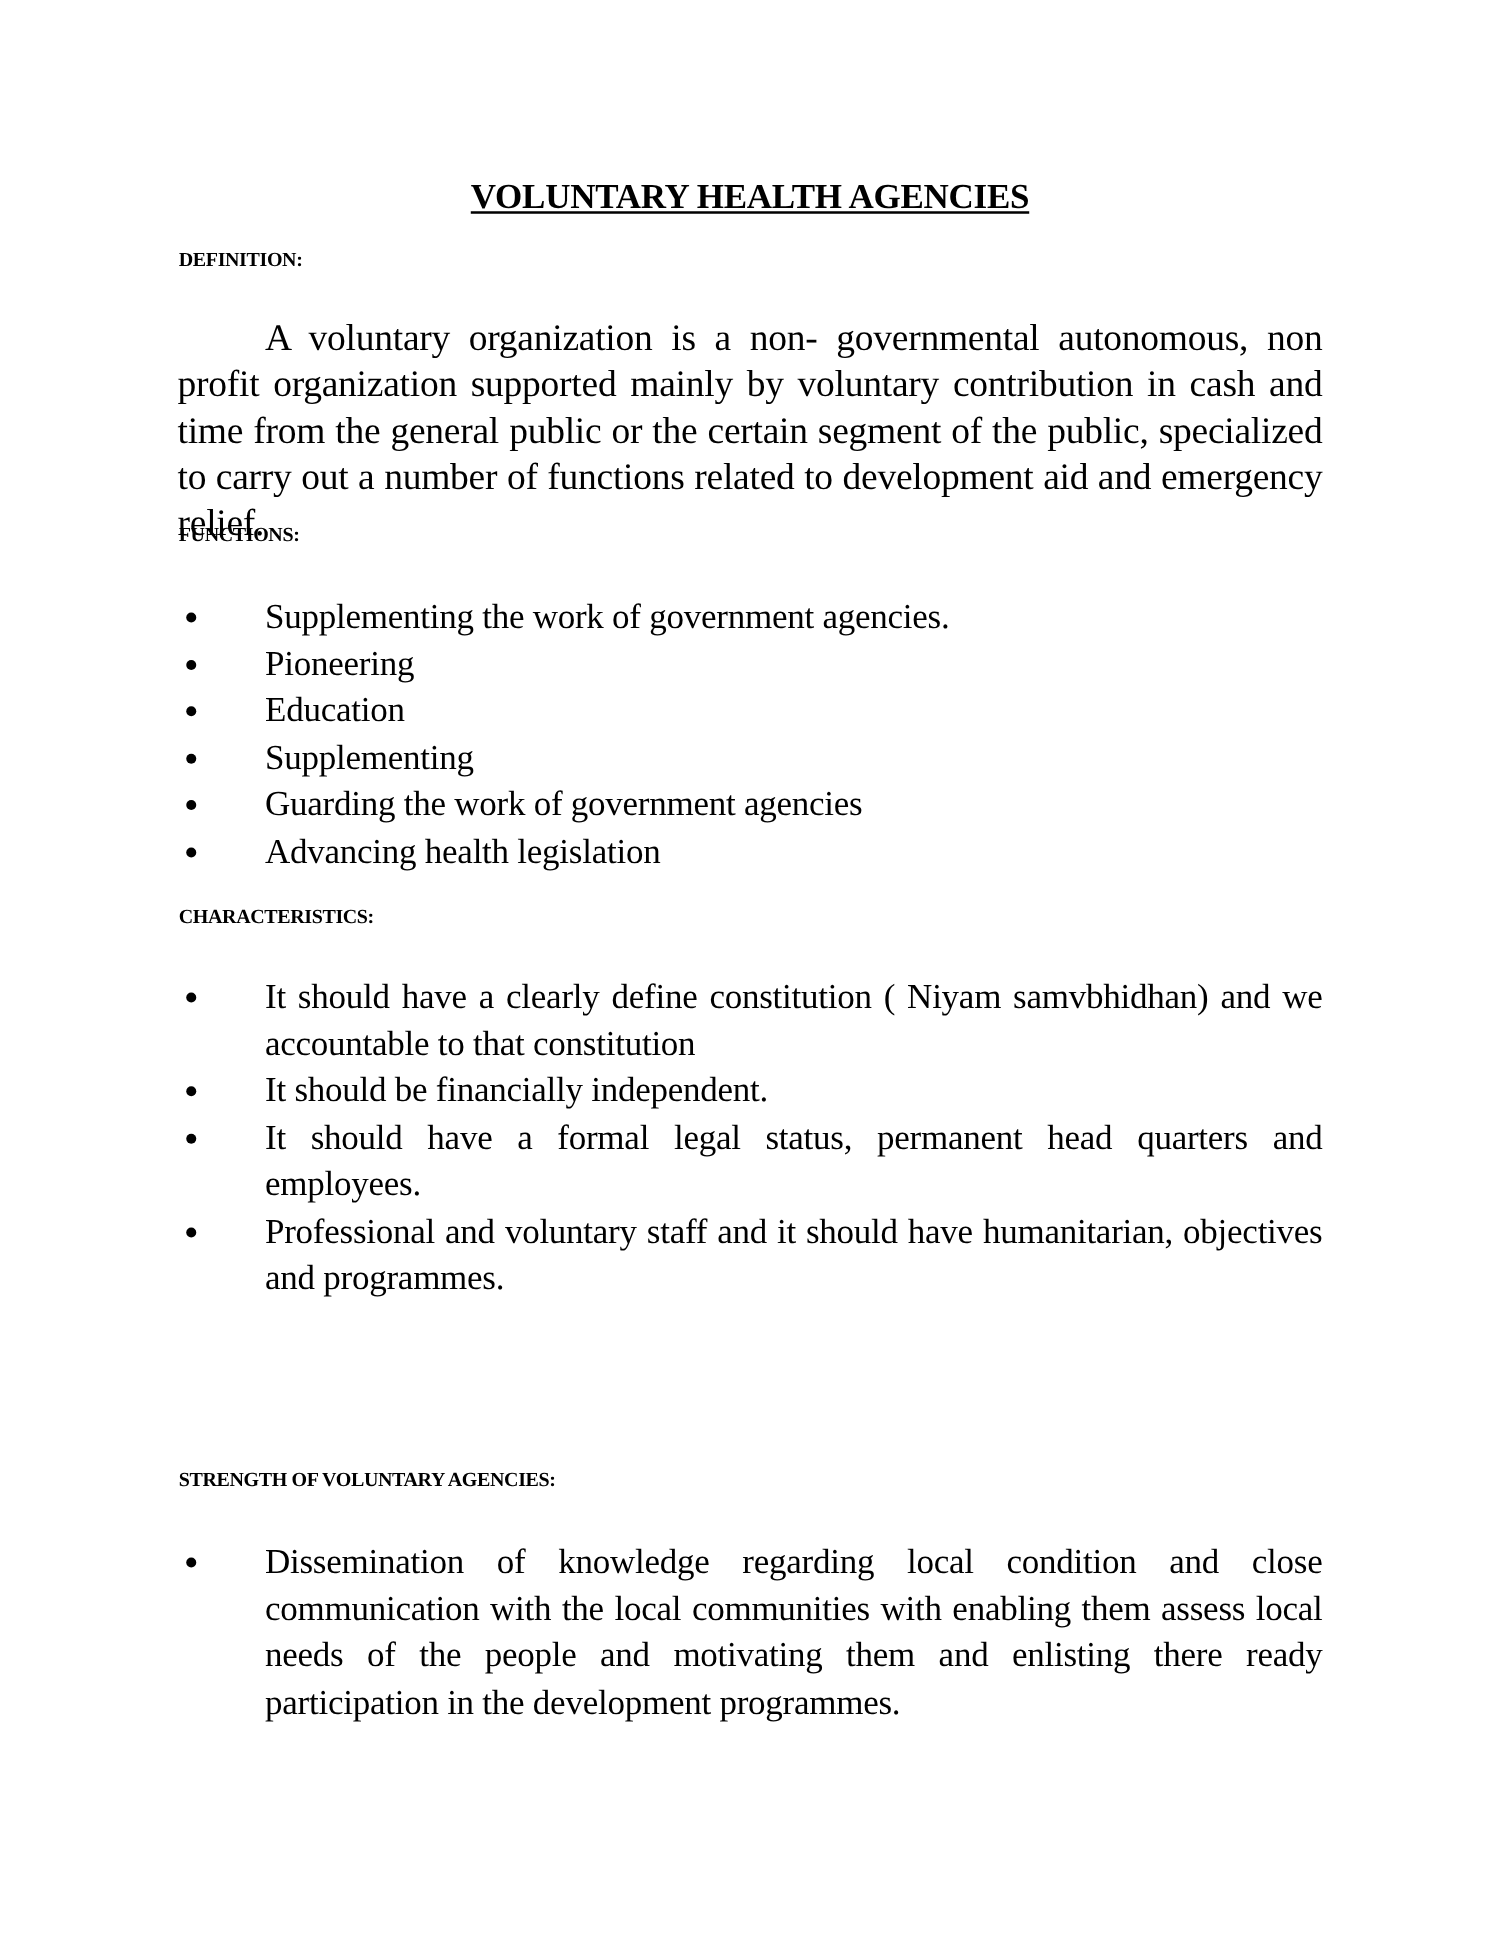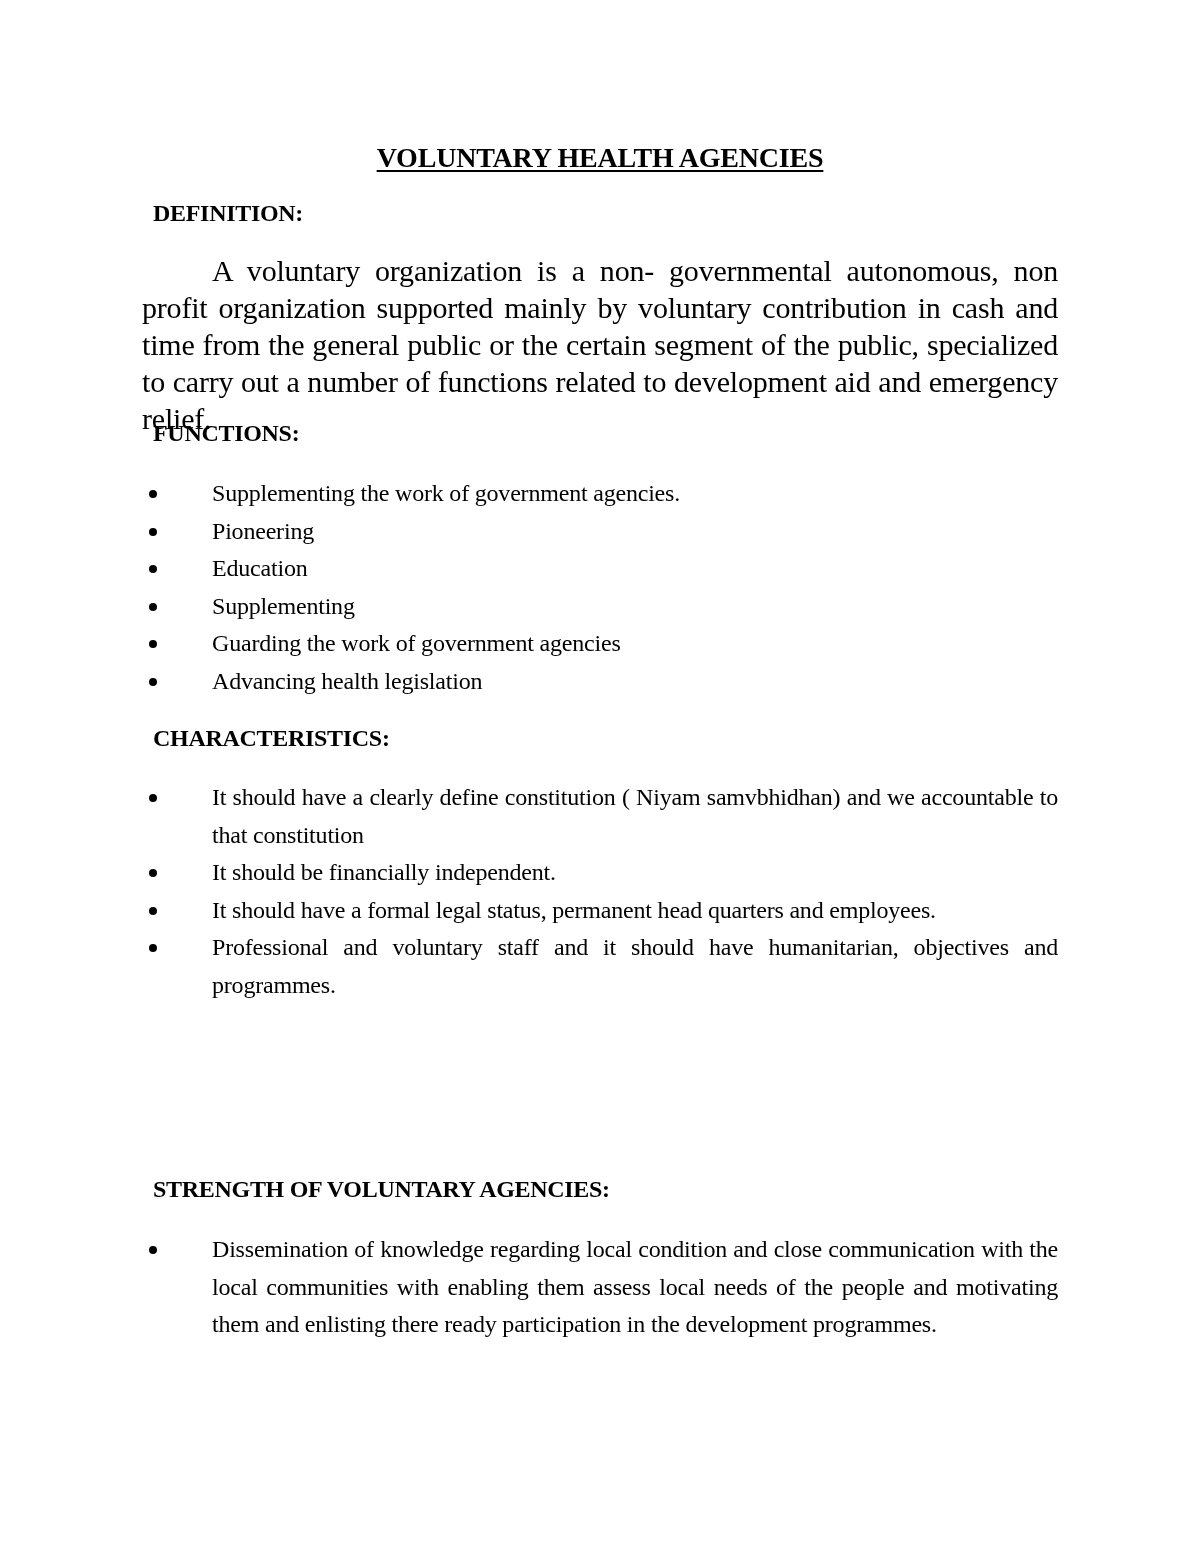--- a/index.html
+++ b/index.html
@@ -9,33 +9,33 @@
       color: #000;
     }
     .page { position: absolute; left: 142px; top: 0; width: 916px; }
     .title {
       position: absolute; left: 0; width: 916px; top: 142px;
       text-align: center; font-weight: bold; font-size: 28px;
       text-decoration: underline; text-decoration-thickness: 2px; text-underline-offset: 3px;
       letter-spacing: -0.2px;
     }
     .heading {
-      position: absolute; left: 11px; font-weight: bold; font-size: 24px;
+      position: absolute; left: 1px; font-weight: bold; font-size: 16px;
       letter-spacing: -0.3px;
     }
     .para {
       position: absolute; left: 0; width: 916px; font-size: 30px;
       line-height: 37px; text-align: justify; text-indent: 70px;
       letter-spacing: -0.2px;
     }
     ul.list {
       position: absolute; left: 0; width: 916px; margin: 0; padding: 0; list-style: none;
     }
     ul.list li {
-      position: relative; padding-left: 70px; font-size: 24px; line-height: 37.5px;
+      position: relative; padding-left: 70px; font-size: 28px; line-height: 37.5px;
       text-align: justify; letter-spacing: -0.2px;
     }
     ul.list li .bullet {
       position: absolute; left: 7px; top: 15px; width: 8px; height: 8px;
       background: #000; border-radius: 50%;
     }
   </style>
 </head>
 <body>
 

